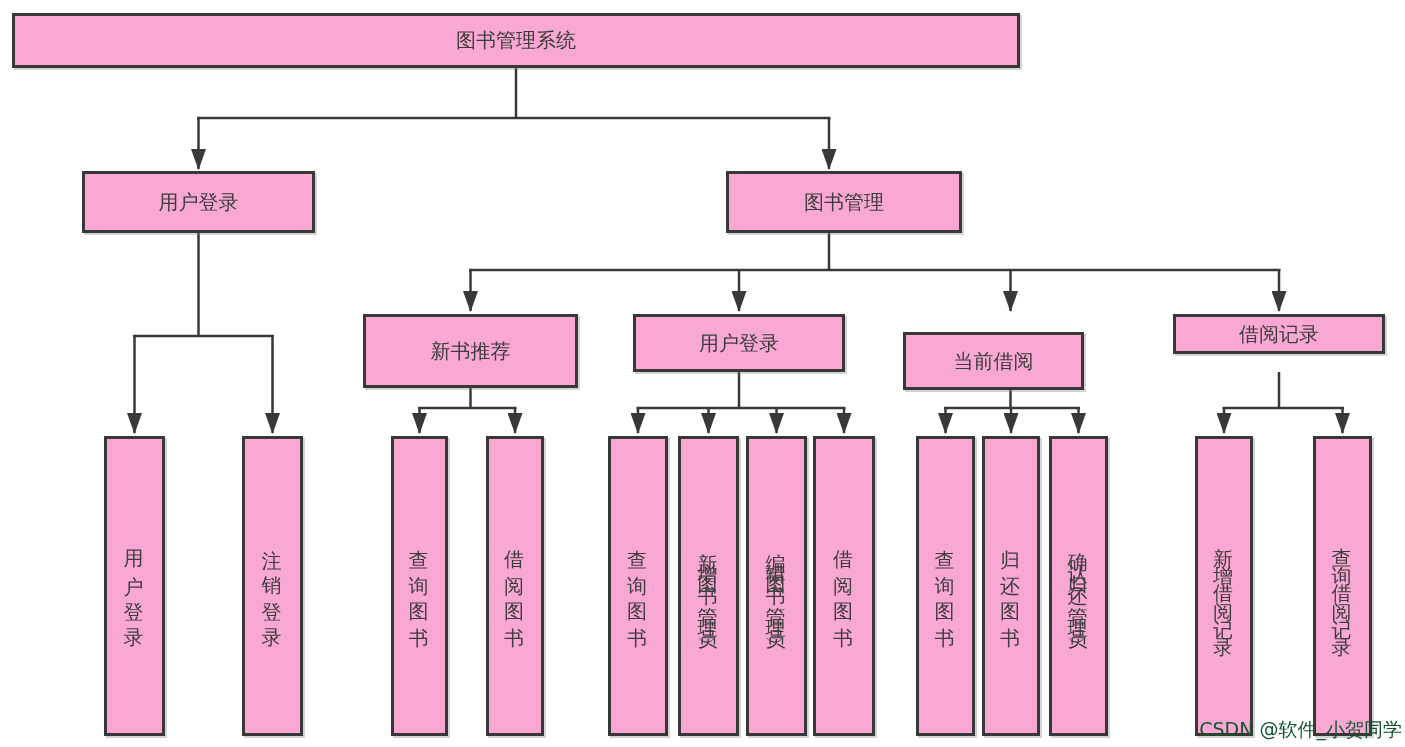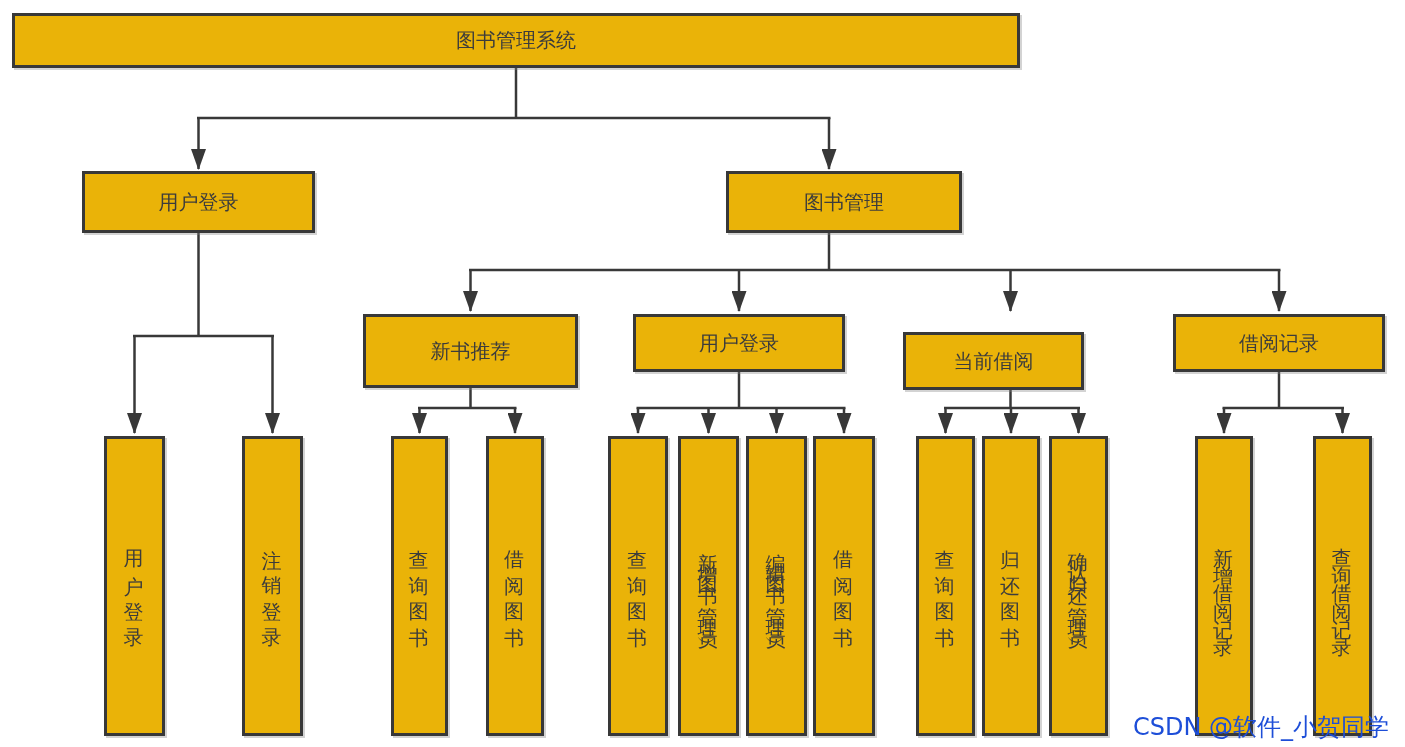--- a/index.html
+++ b/index.html
@@ -11,45 +11,45 @@
     font-family: "DejaVu Sans", "Liberation Sans", sans-serif;
     overflow: hidden;
   }
   #connectors {
     position: absolute;
     left: 0; top: 0;
     pointer-events: none;
   }
   .node {
     position: absolute;
-    background: #eab308;
+    background: #f9a8d4;
     border: 3px solid #383838;
     box-sizing: border-box;
     display: flex;
     align-items: center;
     justify-content: center;
     color: #3c3c3c;
     font-size: 20px;
     box-shadow: 2px 2px 0 rgba(130,130,130,0.35);
   }
   .node .lbl { white-space: nowrap; }
   .vert .lbl {
     writing-mode: vertical-rl;
     text-orientation: mixed;
     white-space: normal;
   }
   .v4 .lbl { letter-spacing: 26px; }
   .v6 .lbl { letter-spacing: 18px; }
   .v9 .lbl { letter-spacing: 11px; }
   #watermark {
     position: absolute;
-    right: 16px;
+    right: 3px;
     bottom: 4px;
-    font-size: 24px;
-    color: #1d4ed8;
+    font-size: 19px;
+    color: #14532d;
     z-index: 5;
     white-space: nowrap;
   }
 </style>
 </head>
 <body>
 
 <div id="stage">
 
   <svg id="connectors" width="1405" height="747" viewBox="0 0 1405 747">
@@ -115,21 +115,21 @@
 
   <div class="node" style="left:363px;top:314px;width:215px;height:74px">
     <span class="lbl">新书推荐</span>
   </div>
   <div class="node" style="left:633px;top:314px;width:212px;height:58px">
     <span class="lbl">用户登录</span>
   </div>
   <div class="node" style="left:903px;top:332px;width:181px;height:58px">
     <span class="lbl">当前借阅</span>
   </div>
-  <div class="node" style="left:1173px;top:314px;width:212px;height:58px">
+  <div class="node" style="left:1173px;top:314px;width:212px;height:40px">
     <span class="lbl">借阅记录</span>
   </div>
 
   <div class="node vert v4" style="left:104px;top:436px;width:61px;height:300px">
     <span class="lbl">用户登录</span>
   </div>
   <div class="node vert v4" style="left:242px;top:436px;width:61px;height:300px">
     <span class="lbl">注销登录</span>
   </div>
 

